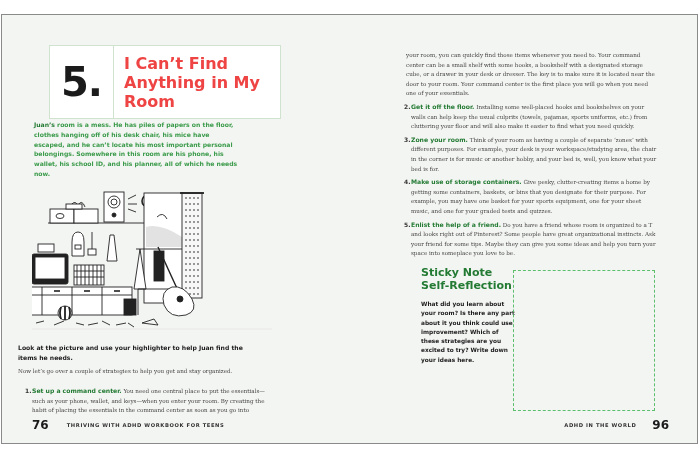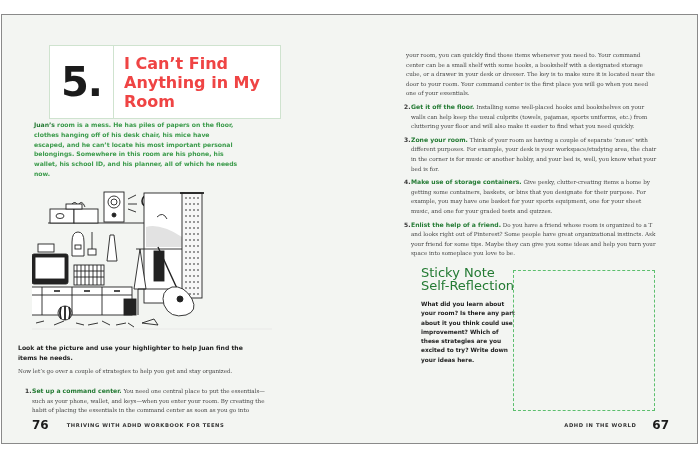--- a/index.html
+++ b/index.html
@@ -57,21 +57,21 @@
     .running-head {
       font-family: "DejaVu Sans", sans-serif; font-weight: bold; font-size: 5.2px; letter-spacing: 0.6px; color: #333;
     }
     .footer-left .running-head { margin-left: 18px; }
 
     .cont-right { position: absolute; left: 55px; top: 36px; width: 250px; }
     .list-right { position: absolute; left: 46px; top: 87px; width: 262px; }
 
     .sticky-title {
       position: absolute; left: 70px; top: 251px; width: 100px;
-      font-family: "DejaVu Sans", sans-serif; font-weight: normal; font-size: 13px; line-height: 13px; color: #237a33;
+      font-family: "DejaVu Sans", sans-serif; font-weight: bold; font-size: 11px; line-height: 13px; color: #237a33;
     }
     .sticky-body {
       position: absolute; left: 70px; top: 285px; width: 94px;
       font-family: "DejaVu Sans", sans-serif; font-weight: bold; font-size: 5.8px; line-height: 9.3px; color: #1b1b1b;
     }
     .note-box {
       position: absolute; left: 162px; top: 255px; width: 142px; height: 141px;
       border: 1px dashed #5cbf6e; box-sizing: border-box;
     }
     .footer-right { position: absolute; right: 30px; top: 403px; display: flex; align-items: center; }
@@ -202,16 +202,16 @@
         <span class="list-head">Enlist the help of a friend.</span><span> Do you have a friend whose room is organized to a T and looks right out of Pinterest? Some people have great organizational instincts. Ask your friend for some tips. Maybe they can give you some ideas and help you turn your space into someplace you love to be.</span>
       </div>
     </div>
 
     <div class="sticky-title">Sticky Note Self-Reflection</div>
     <div class="sticky-body">What did you learn about your room? Is there any part about it you think could use improvement? Which of these strategies are you excited to try? Write down your ideas here.</div>
     <div class="note-box"></div>
 
     <div class="footer-right">
       <span class="running-head">ADHD IN THE WORLD</span>
-      <span class="pg-num">67</span>
+      <span class="pg-num">96</span>
     </div>
   </div>
 </div>
 
 </body></html>

